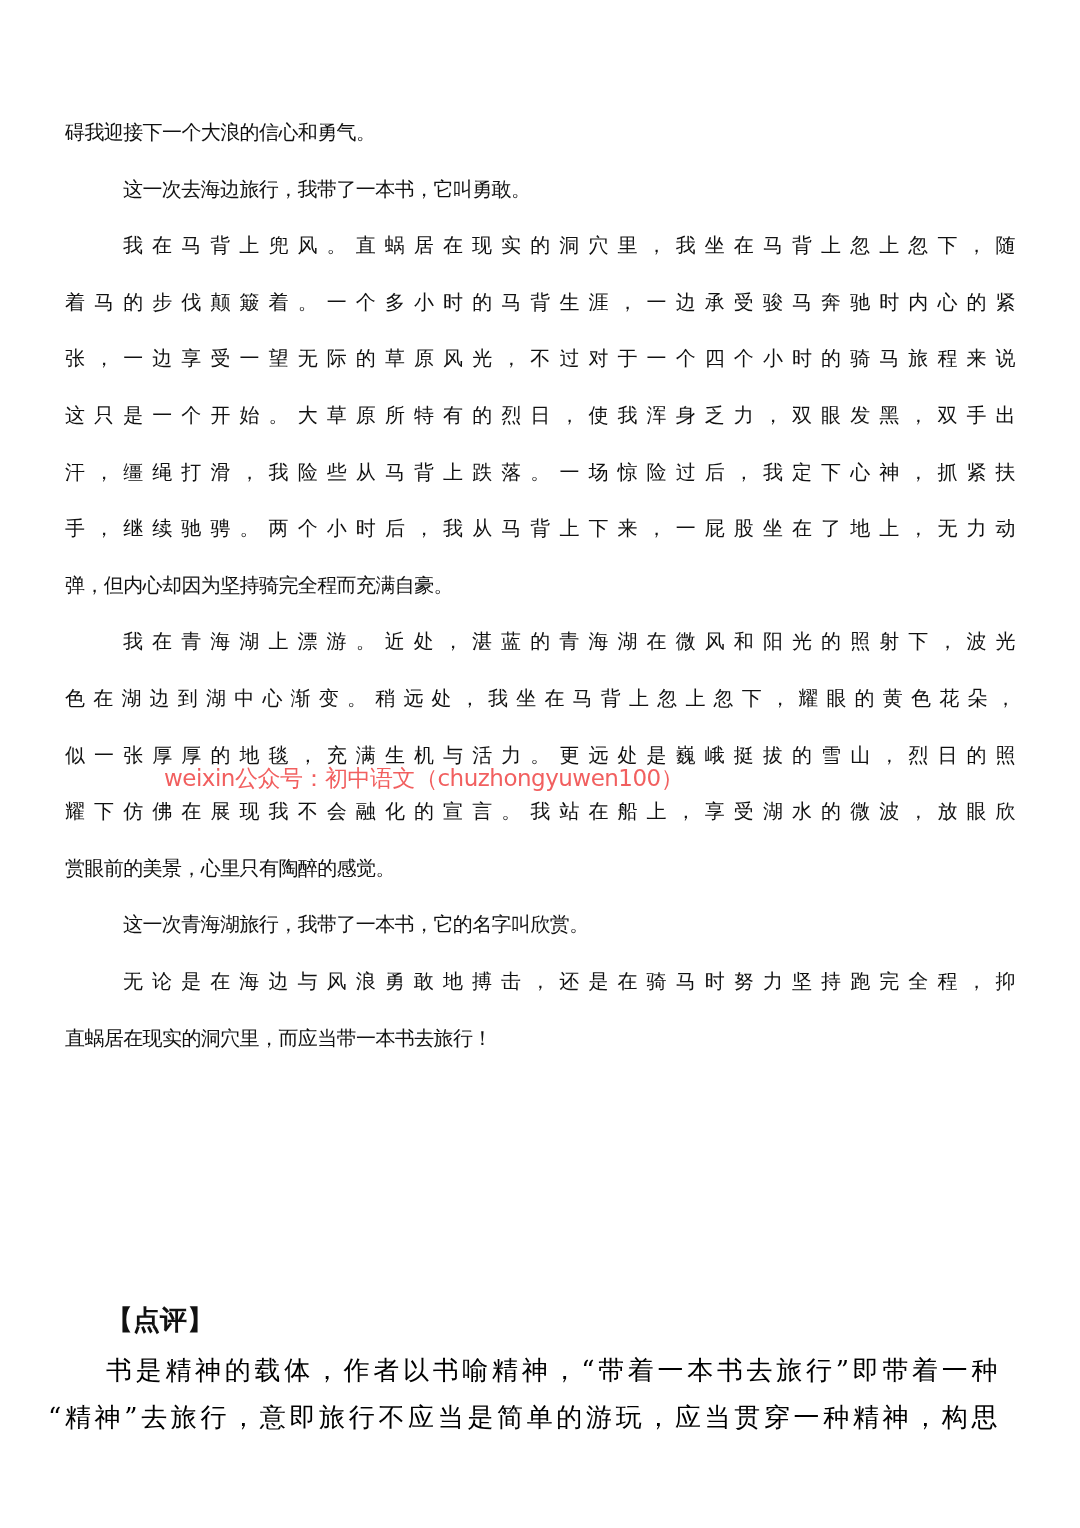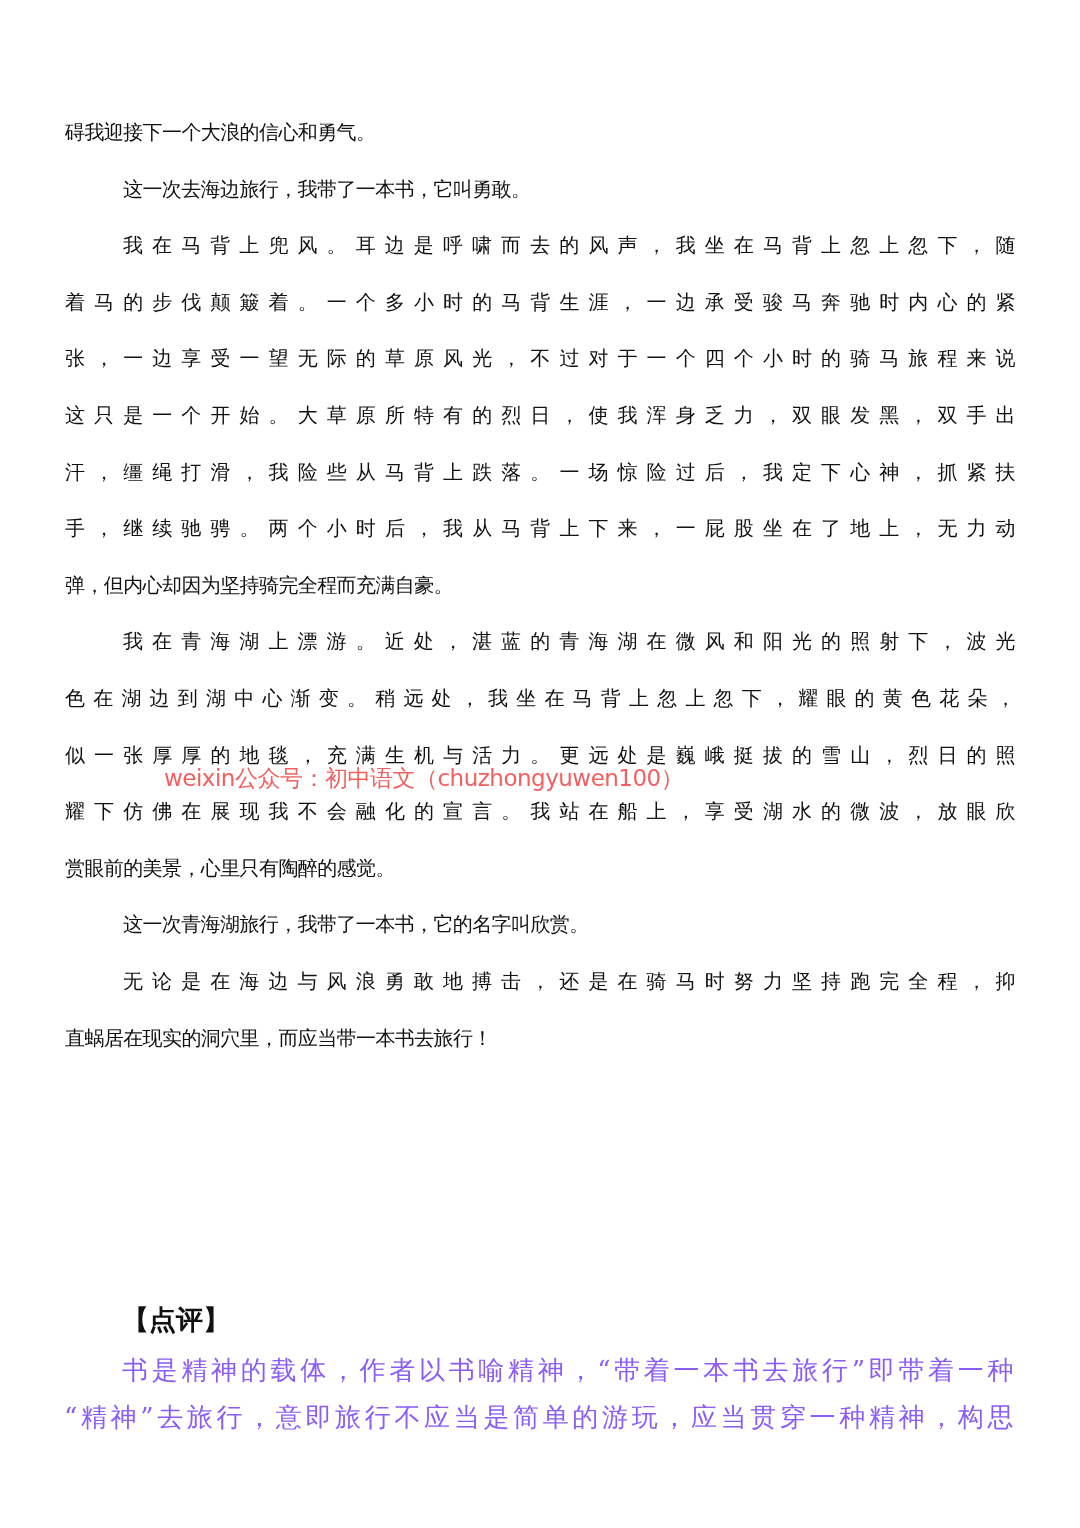--- a/index.html
+++ b/index.html
@@ -45,21 +45,21 @@
       font-size: 23px;
       line-height: 44px;
       color: #ef4444;
       white-space: nowrap;
       letter-spacing: -0.5px;
       pointer-events: none;
       opacity: 0.85;
     }
     .comment {
       position: absolute;
-      left: 64px;
+      left: 48px;
       top: 1295px;
       width: 950px;
     }
     .comment-title {
       font-family: "DejaVu Sans", "Liberation Sans", sans-serif;
       font-weight: bold;
       font-size: 27px;
       line-height: 50px;
       height: 50px;
       padding-left: 58px;
@@ -67,34 +67,34 @@
       color: #111111;
     }
     .comment-line {
       font-family: "DejaVu Serif", "Liberation Serif", serif;
       font-size: 26px;
       line-height: 47px;
       height: 47px;
       white-space: nowrap;
       text-align: justify;
       text-align-last: justify;
-      color: #8b5cf6;
+      color: #000000;
       letter-spacing: 0.5px;
     }
     .comment-line.indent {
       padding-left: 58px;
     }
   </style>
 </head>
 <body>
 
 <div class="page">
   <div class="line last">碍我迎接下一个大浪的信心和勇气。</div>
   <div class="line indent last">这一次去海边旅行，我带了一本书，它叫勇敢。</div>
-  <div class="line indent">我在马背上兜风。耳边是呼啸而去的风声，我坐在马背上忽上忽下，随</div>
+  <div class="line indent">我在马背上兜风。直蜗居在现实的洞穴里，我坐在马背上忽上忽下，随</div>
   <div class="line">着马的步伐颠簸着。一个多小时的马背生涯，一边承受骏马奔驰时内心的紧</div>
   <div class="line">张，一边享受一望无际的草原风光，不过对于一个四个小时的骑马旅程来说</div>
   <div class="line">这只是一个开始。大草原所特有的烈日，使我浑身乏力，双眼发黑，双手出</div>
   <div class="line">汗，缰绳打滑，我险些从马背上跌落。一场惊险过后，我定下心神，抓紧扶</div>
   <div class="line">手，继续驰骋。两个小时后，我从马背上下来，一屁股坐在了地上，无力动</div>
   <div class="line last">弹，但内心却因为坚持骑完全程而充满自豪。</div>
   <div class="line indent">我在青海湖上漂游。近处，湛蓝的青海湖在微风和阳光的照射下，波光</div>
   <div class="line">色在湖边到湖中心渐变。稍远处，我坐在马背上忽上忽下，耀眼的黄色花朵，</div>
   <div class="line">似一张厚厚的地毯，充满生机与活力。更远处是巍峨挺拔的雪山，烈日的照</div>
   <div class="line">耀下仿佛在展现我不会融化的宣言。我站在船上，享受湖水的微波，放眼欣</div>

